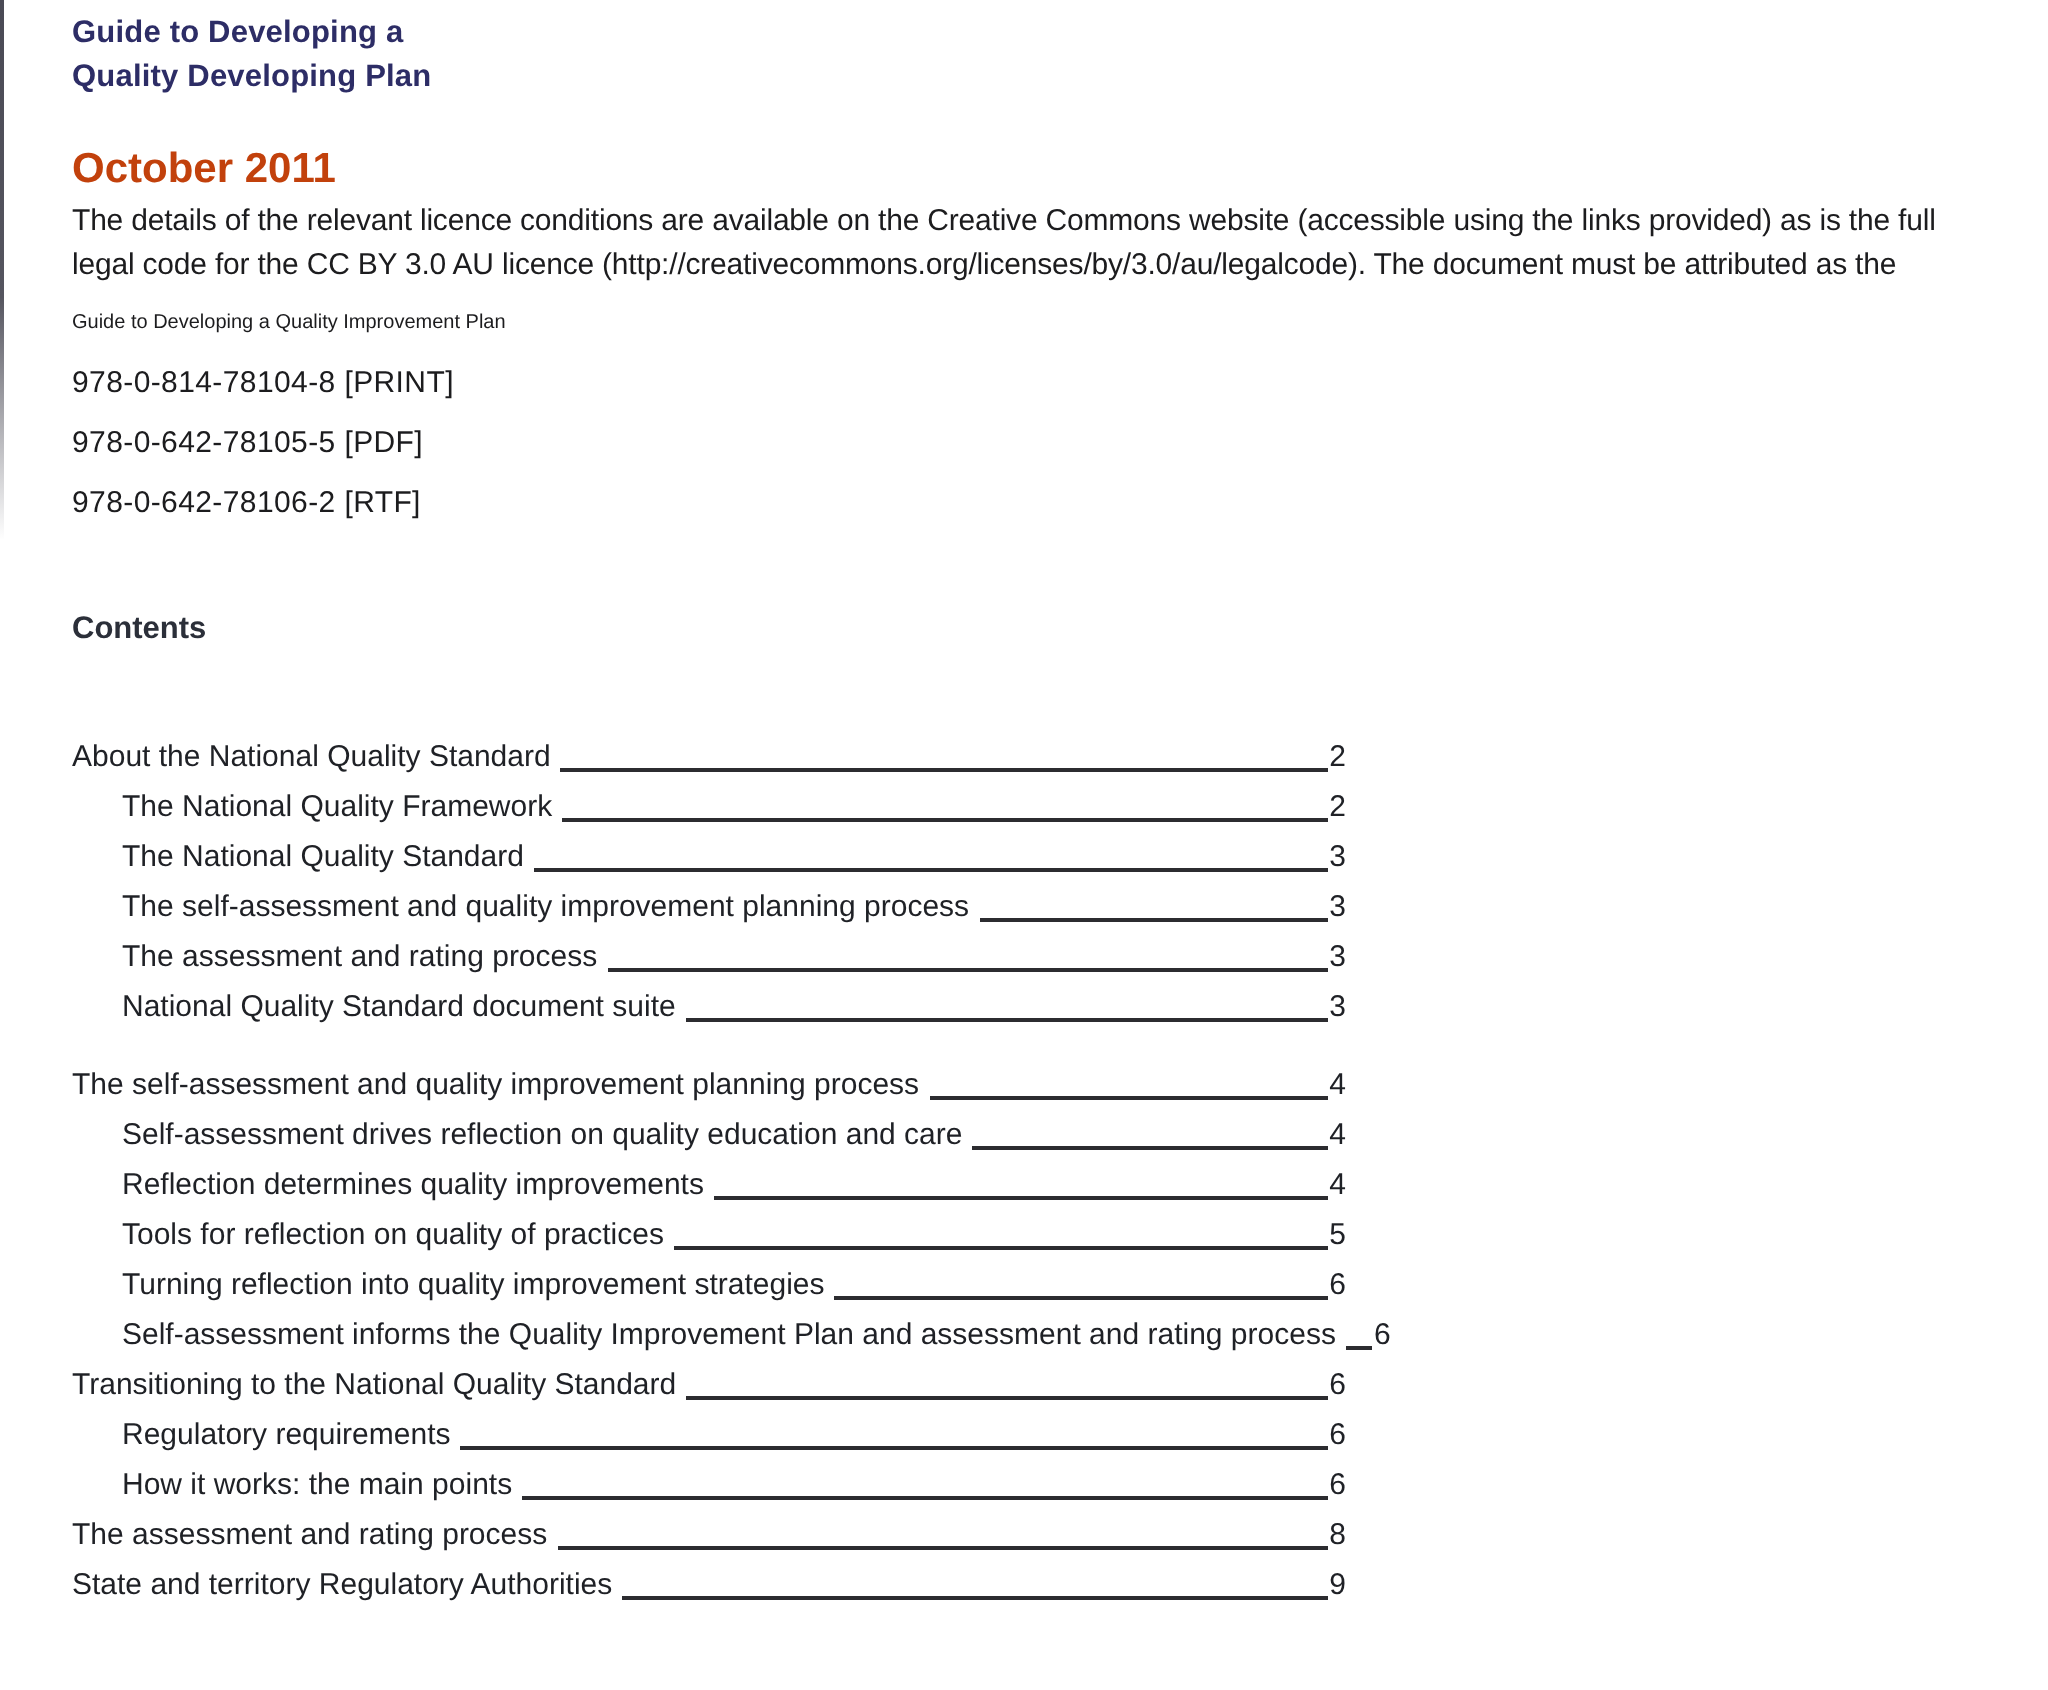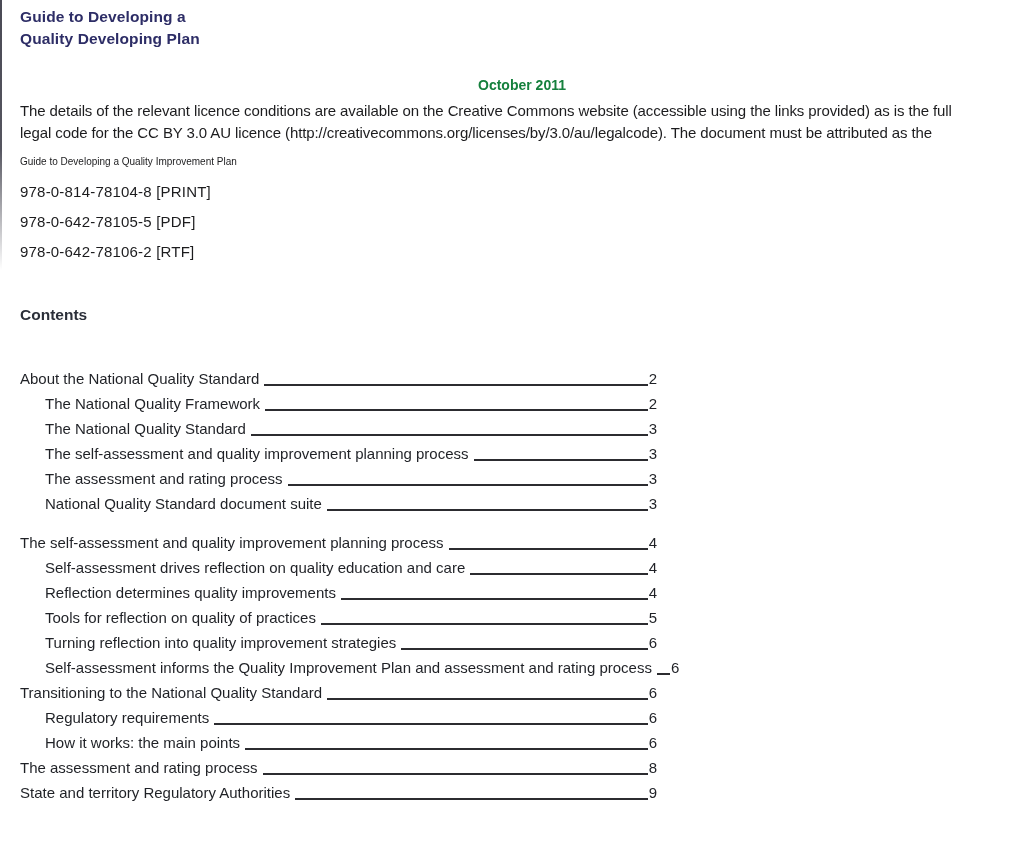--- a/index.html
+++ b/index.html
@@ -8,29 +8,29 @@
     background: #ffffff;
     font-family: "Liberation Sans", sans-serif;
     color: #1e1e22;
     position: relative;
     overflow: hidden;
   }
   .scan-edge {
     position: absolute; left: 0; top: 0; width: 2px; height: 270px;
     background: linear-gradient(to bottom, #4a4a55 0%, #55555f 55%, rgba(120,120,130,0) 100%);
   }
-  .page { padding: 6px 0 0 20px; }
+  .page { padding: 6px 0 0 36px; }
 
   .doc-title .t-line {
     font-size: 15.5px; font-weight: 700; color: #2d2d66;
     line-height: 22px; letter-spacing: .1px;
   }
   .doc-date {
-    margin-top: 24px; font-size: 14px; font-weight: 700;
-    color: #15803d; line-height: 22px; text-align: center;
+    margin-top: 24px; font-size: 21px; font-weight: 700;
+    color: #c2410c; line-height: 22px;
   }
   .licence { margin-top: 4px; font-size: 15px; line-height: 22px; color: #1c1c1e; }
   .licence .p-line { white-space: nowrap; letter-spacing: -0.1px; }
   .attribution { margin-top: 7px; font-size: 10px; line-height: 22px; color: #1c1c1e; }
   .isbn { margin-top: 8px; font-size: 15px; line-height: 22px; letter-spacing: .2px; color: #1c1c1e; }
 
   .contents-heading {
     margin-top: 41px; font-size: 15.5px; font-weight: 700;
     color: #2b2f39; line-height: 22px;
   }

